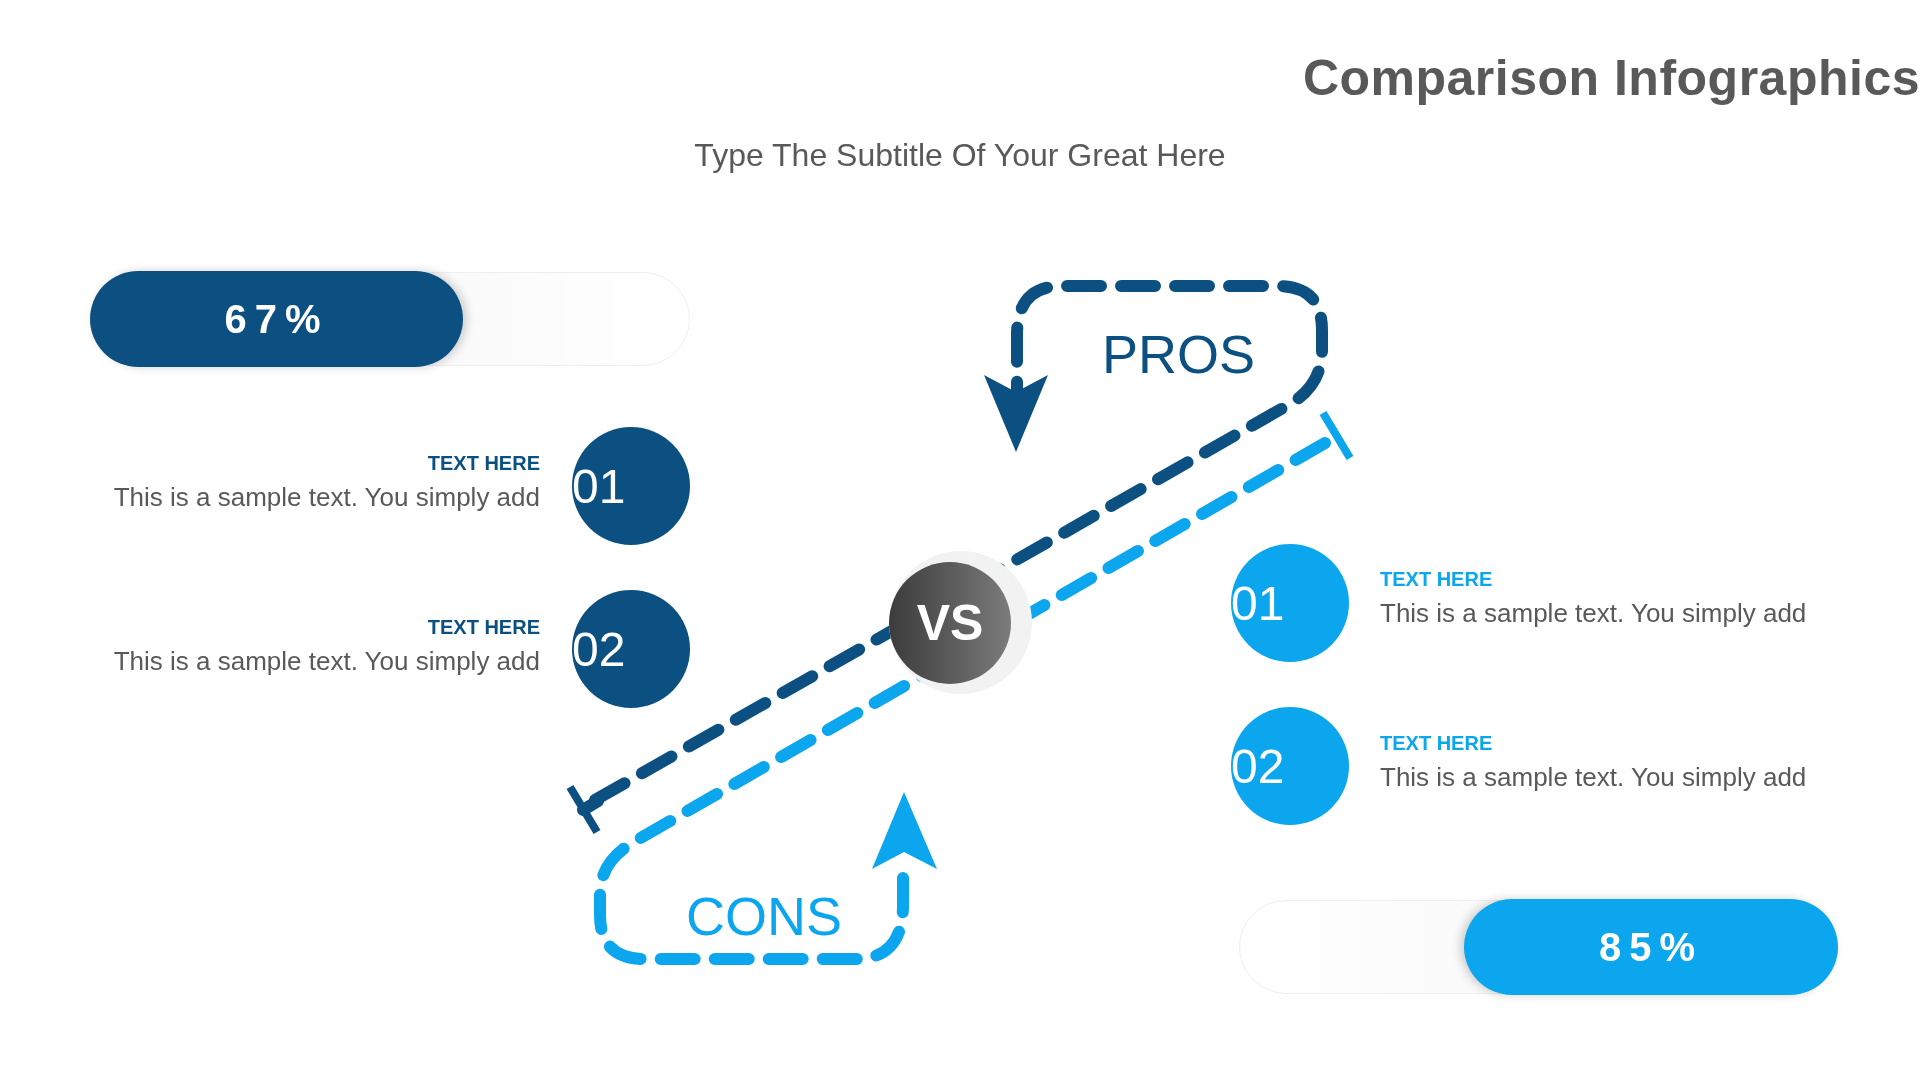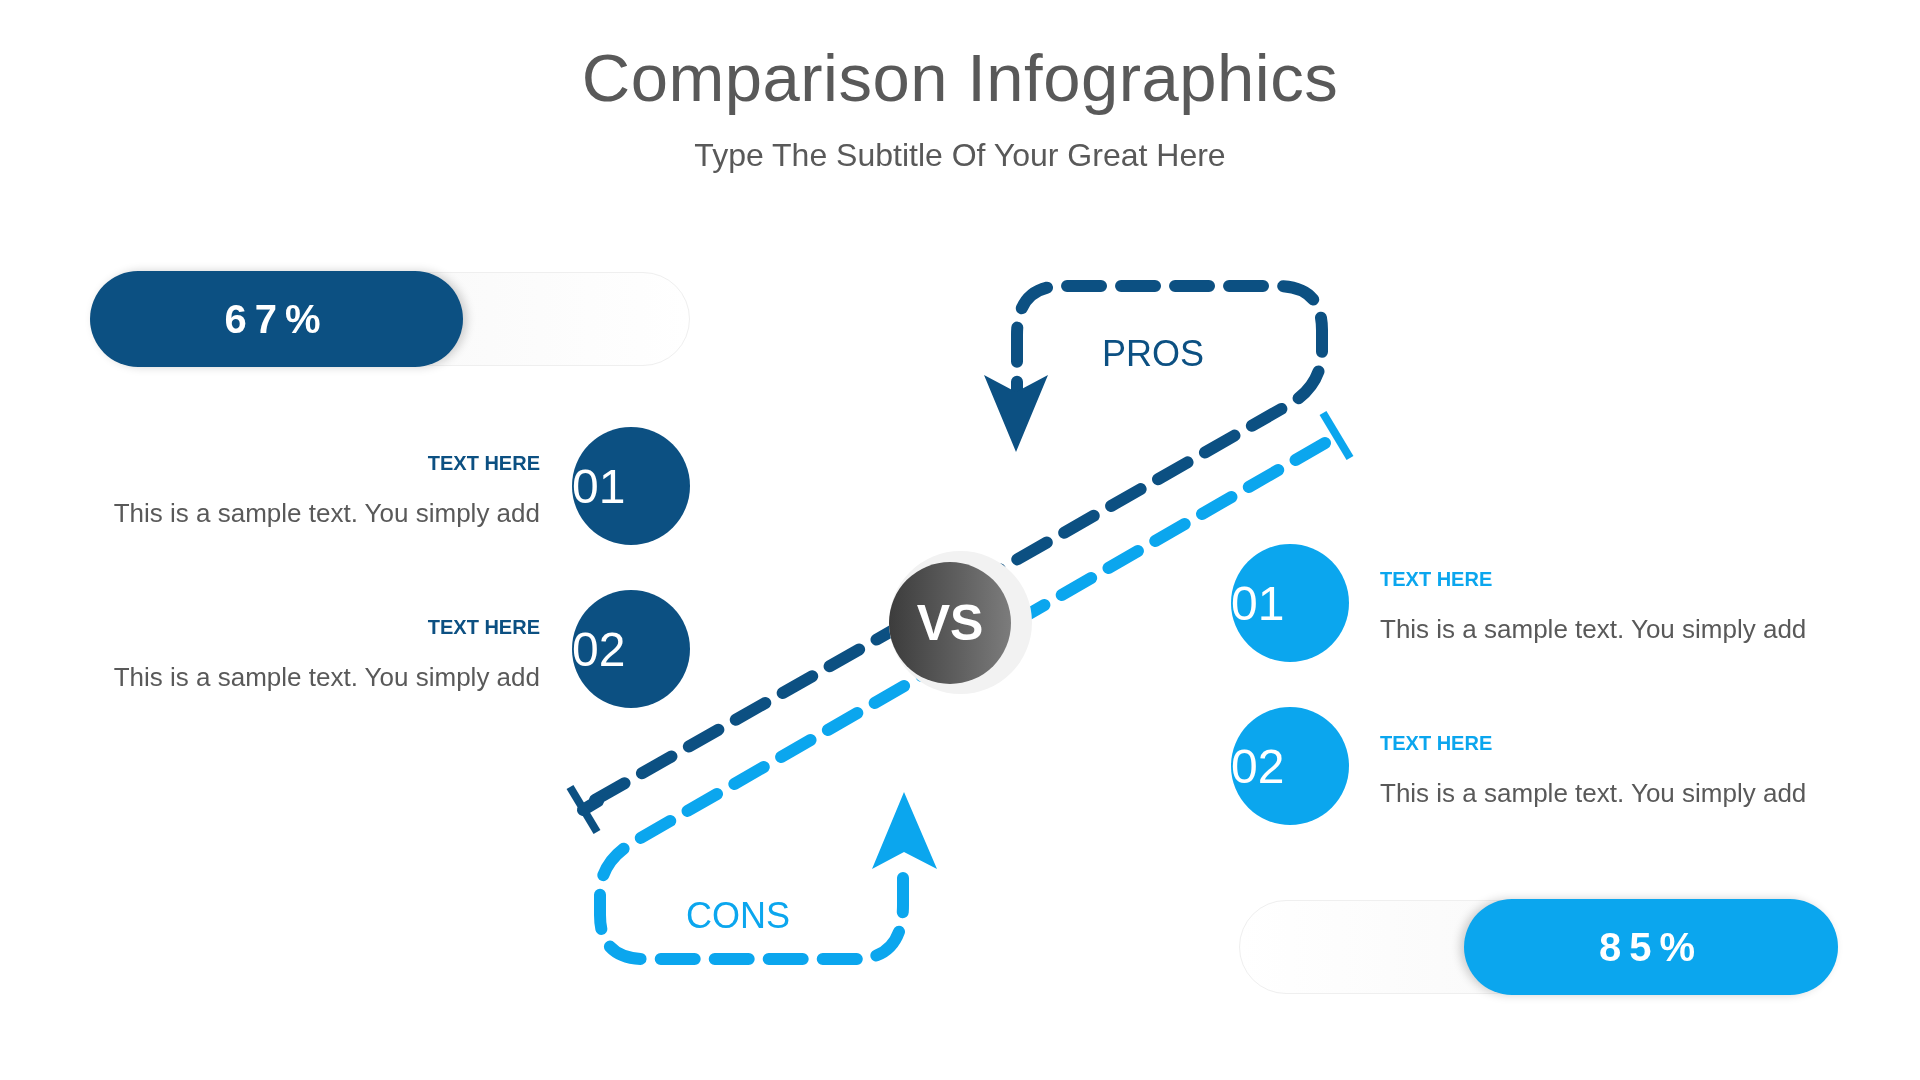--- a/index.html
+++ b/index.html
@@ -3,22 +3,23 @@
 <meta charset="utf-8">
 <style>
   html, body { margin: 0; padding: 0; }
   body {
     width: 1920px; height: 1080px; position: relative; overflow: hidden;
     background: #ffffff;
     font-family: "Liberation Sans", "DejaVu Sans", sans-serif;
   }
   .title {
     position: absolute; left: 0; width: 1920px; top: 38px;
-    text-align: center; font-size: 67px; color: #595959; line-height: 80px;
+    text-align: right; font-size: 50px; color: #595959; line-height: 80px;
     letter-spacing: 0.5px;
+    font-weight: bold;
   }
   .subtitle {
     position: absolute; left: 0; width: 1920px; top: 140px;
     text-align: center; font-size: 32px; color: #595959; line-height: 30px;
   }
   .track {
     position: absolute; height: 94px; border-radius: 47px;
     background: linear-gradient(90deg, #f3f3f3, #ffffff);
     border: 1px solid #efefef; box-sizing: border-box;
   }
@@ -36,33 +37,33 @@
     color: #ffffff; font-size: 48px;
   }
   .circle.dark { background: #0c5082; }
   .circle.light { background: #0ba6ee; }
   .item-text { position: absolute; width: 480px; }
   .item-text.left { text-align: right; }
   .item-text.right { text-align: left; }
   .item-heading { font-size: 20px; font-weight: bold; line-height: 34px; }
   .item-heading.dark { color: #0c5082; }
   .item-heading.light { color: #0ba6ee; }
-  .item-body { font-size: 26px; color: #595959; line-height: 34px; margin-top: 16px; white-space: nowrap; }
+  .item-body { font-size: 26px; color: #595959; line-height: 34px; white-space: nowrap; }
   .vs-ring {
     position: absolute; left: 889px; top: 551px; width: 143px; height: 143px;
     border-radius: 50%; background: #f2f2f2;
     display: flex; align-items: center; 
   }
   .vs-core {
     width: 122px; height: 122px; border-radius: 50%;
     background: linear-gradient(90deg, #3c3c3c 0%, #5e5e5e 55%, #7c7c7c 100%);
     display: flex; align-items: center; justify-content: center;
     color: #ffffff; font-weight: bold; font-size: 50px;
   }
-  .loop-label { position: absolute; font-size: 36px; line-height: 56px; text-align: right; }
+  .loop-label { position: absolute; font-size: 54px; line-height: 56px; text-align: right; }
   .loop-label.dark { color: #0c5082; }
   .loop-label.light { color: #0ba6ee; }
   svg.diagram { position: absolute; left: 0; top: 0; }
 </style>
 </head>
 <body>
 
 <div class="title">Comparison Infographics</div>
 <div class="subtitle">Type The Subtitle Of Your Great Here</div>
 

